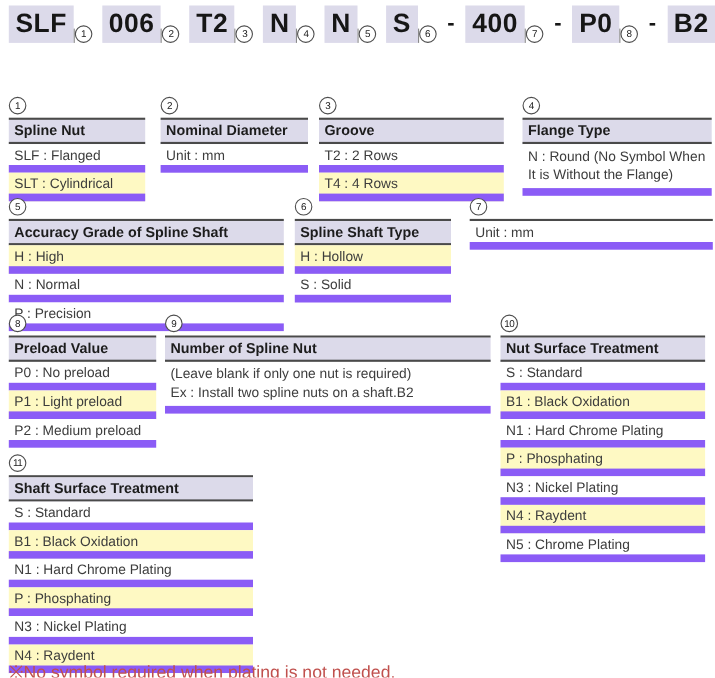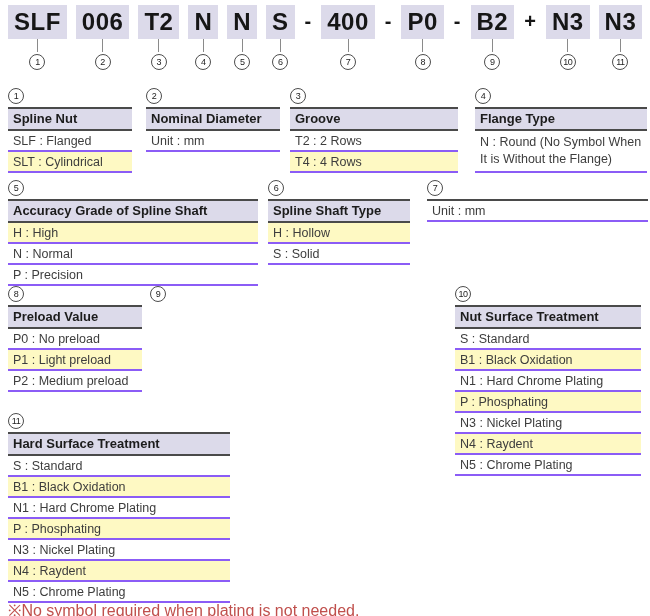--- a/index.html
+++ b/index.html
@@ -12,21 +12,21 @@
     position: relative;
     overflow: hidden;
   }
   .canvas { position: absolute; left: 0; top: 0; width: 650px; height: 616px; background: #fff; }
 
   
   .pn {
     position: absolute; left: 8px; top: 5px;
     display: flex; align-items: flex-start; gap: 9px;
   }
-  .pn-seg { display: flex; flex-direction: column; align-items: center; }
+  .pn-seg { display: flex; flex-direction: row; align-items: flex-end; }
   .pn-box {
     background: #dcdaea;
     height: 34px; line-height: 34px;
     padding: 0 6px; min-width: 24px;
     font-size: 24px; font-weight: bold; color: #161616;
     text-align: center; letter-spacing: 0.5px;
     white-space: nowrap;
   }
   .pn-sep {
     height: 34px; line-height: 32px;
@@ -50,21 +50,21 @@
   .hdr {
     background: #dcdaea;
     border-bottom: 2px solid #4a4a4a;
     font-size: 13px; font-weight: bold; color: #1c1c1c;
     padding: 2px 0 3px 5px;
     white-space: nowrap; overflow: hidden;
   }
   .row {
     font-size: 12.5px; color: #3d3d3d;
     padding: 2.5px 5px;
-    border-bottom: 2px solid #8b5cf6;
+    border-bottom: 7px solid #8b5cf6;
     background: #ffffff;
     white-space: nowrap; overflow: hidden;
   }
   .row.alt { background: #fef9c3; }
   .row.multi { white-space: normal; line-height: 1.32; padding: 3px 5px 4px 5px; }
 
   
   .note {
     position: absolute; left: 8px; top: 599px;
     font-size: 16px; color: #c0504d;
@@ -203,40 +203,47 @@
     <div class="tbl">
       <div class="hdr">Preload Value</div>
       <div class="row">P0 : No preload</div>
       <div class="row alt">P1 : Light preload</div>
       <div class="row">P2 : Medium preload</div>
     </div>
   </div>
 
   <div class="section" style="left:150px; top:286px; width:296px;">
     <div class="circ">9</div>
+    <div class="tbl">
+      <div class="hdr">Number of Spline Nut</div>
+      <div class="row multi">
+        <div>(Leave blank if only one nut is required)</div>
+        <div>Ex : Install two spline nuts on a shaft.B2</div>
+      </div>
+    </div>
   </div>
 
   <div class="section" style="left:455px; top:286px; width:186px;">
     <div class="circ">10</div>
     <div class="tbl">
       <div class="hdr">Nut Surface Treatment</div>
       <div class="row">S : Standard</div>
       <div class="row alt">B1 : Black Oxidation</div>
       <div class="row">N1 : Hard Chrome Plating</div>
       <div class="row alt">P : Phosphating</div>
       <div class="row">N3 : Nickel Plating</div>
       <div class="row alt">N4 : Raydent</div>
       <div class="row">N5 : Chrome Plating</div>
     </div>
   </div>
 
   <div class="section" style="left:8px; top:413px; width:222px;">
     <div class="circ">11</div>
     <div class="tbl">
-      <div class="hdr">Hard Surface Treatment</div>
+      <div class="hdr">Shaft Surface Treatment</div>
       <div class="row">S : Standard</div>
       <div class="row alt">B1 : Black Oxidation</div>
       <div class="row">N1 : Hard Chrome Plating</div>
       <div class="row alt">P : Phosphating</div>
       <div class="row">N3 : Nickel Plating</div>
       <div class="row alt">N4 : Raydent</div>
       <div class="row">N5 : Chrome Plating</div>
     </div>
   </div>
 

